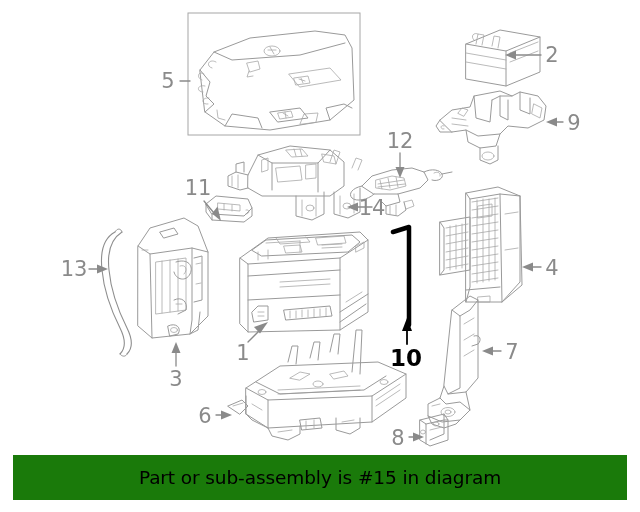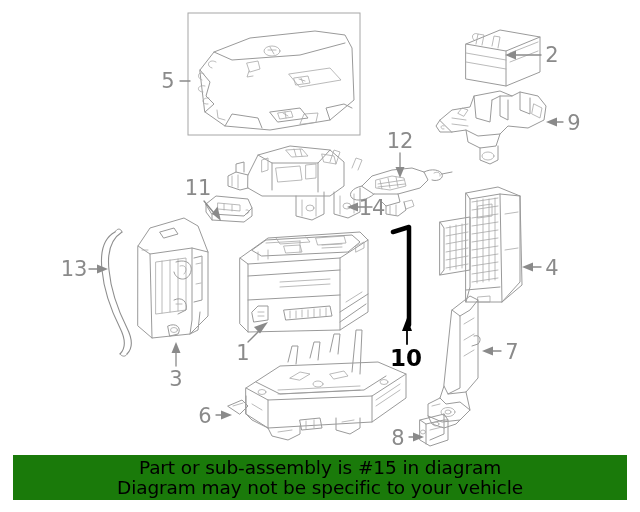--- a/index.html
+++ b/index.html
@@ -360,16 +360,15 @@
       <text class="lbl-hl" x="406" y="366" text-anchor="middle">10</text>
       <path class="hl-lead" d="M407 344 L407 330"></path>
       <path class="hl-head" d="M407 318 L402 331 L412 331 Z"></path>
     </g>
 
   </svg>
   </div>
 
   <div class="banner">
     <div class="banner-line">Part or sub-assembly is #15 in diagram</div>
-    <div class="banner-line">Diagram may not be specific to your vehicle</div>
   </div>
 
 </div>
 
 </body></html>

